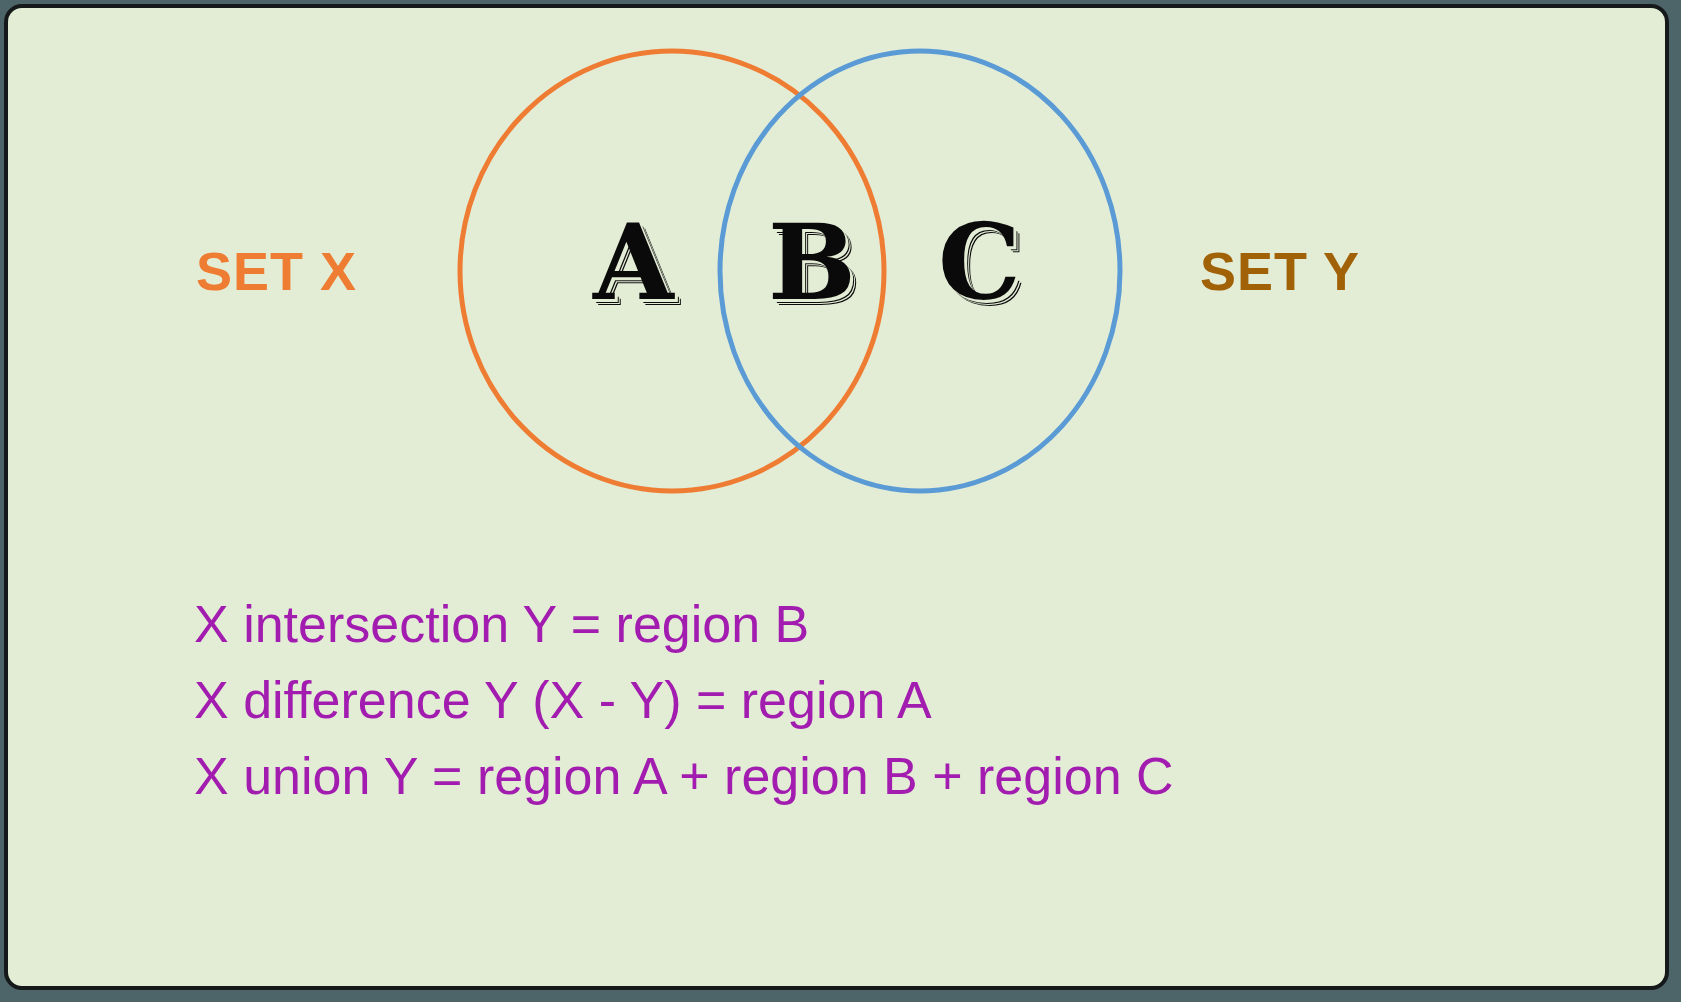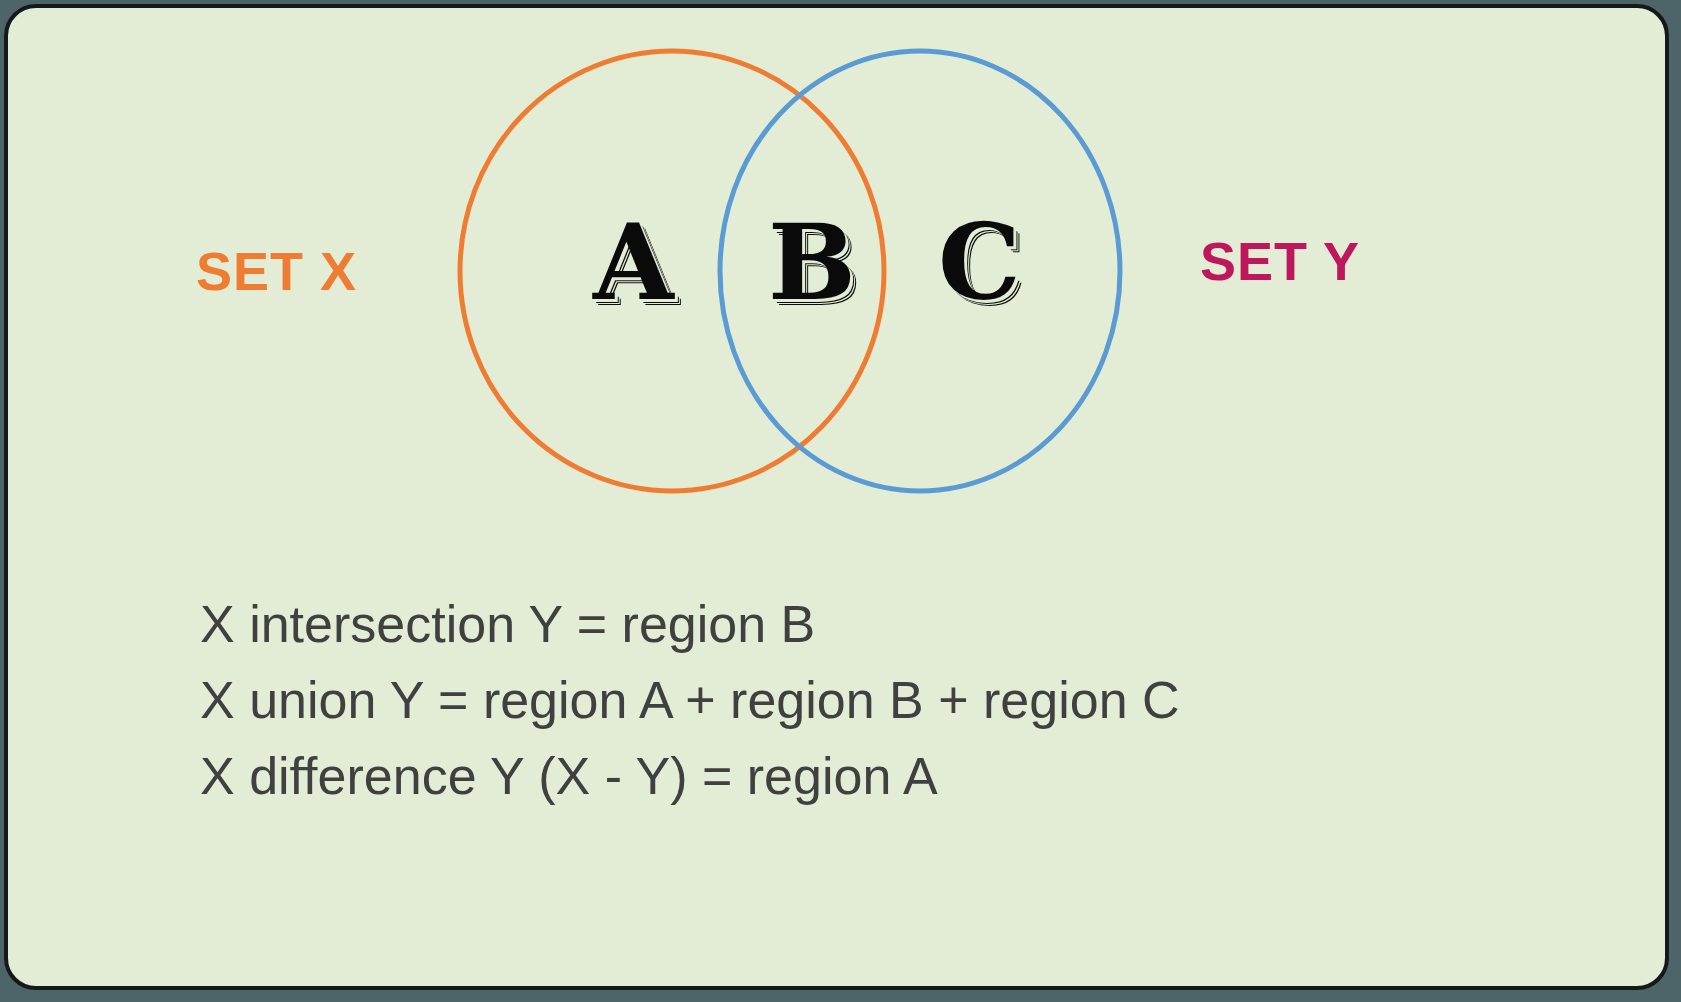--- a/index.html
+++ b/index.html
@@ -16,21 +16,21 @@
   }
   #card {
     position: absolute;
     left: 4px;
     top: 4px;
     width: 1665px;
     height: 986px;
     box-sizing: border-box;
     background: #e3edd6;
     border: 4px solid #16191a;
-    border-radius: 32px;
+    border-radius: 18px;
     overflow: hidden;
   }
 
   
   #venn {
     position: absolute;
     left: 0;
     top: 0;
     width: 1665px;
     height: 520px;
@@ -52,22 +52,22 @@
     letter-spacing: 1px;
     white-space: nowrap;
   }
   #label-x {
     left: 188px;
     top: 232px;
     color: #ee7d33;
   }
   #label-y {
     left: 1192px;
-    top: 222px;
-    color: #be185d;
+    top: 232px;
+    color: #a16207;
   }
 
   .region-letter {
     position: absolute;
     font-family: "DejaVu Serif", "Liberation Serif", serif;
     font-weight: bold;
     font-size: 104px;
     line-height: 1;
     color: #0a0a0a;
     text-shadow:
@@ -83,22 +83,21 @@
 
   
   #formula-list {
     position: absolute;
     left: 186px;
     top: 578px;
     width: 1400px;
     font-family: "Liberation Sans", sans-serif;
     font-size: 52px;
     line-height: 76px;
-    color: #404040;
-    margin-left: 6px;
+    color: #a21caf;
   }
   .formula-line {
     white-space: nowrap;
   }
 </style>
 </head>
 <body>
 
 <div id="stage">
   <div id="card">
@@ -115,18 +114,18 @@
 
       <div class="region-letter" id="letter-a">A</div>
 
       <div class="region-letter" id="letter-b">B</div>
 
       <div class="region-letter" id="letter-c">C</div>
     </div>
 
     <div id="formula-list">
       <div class="formula-line">X intersection Y = region B</div>
+      <div class="formula-line">X difference Y (X - Y) = region A</div>
       <div class="formula-line">X union Y = region A + region B + region C</div>
-      <div class="formula-line">X difference Y (X - Y) = region A</div>
     </div>
 
   </div>
 </div>
 
 </body></html>

